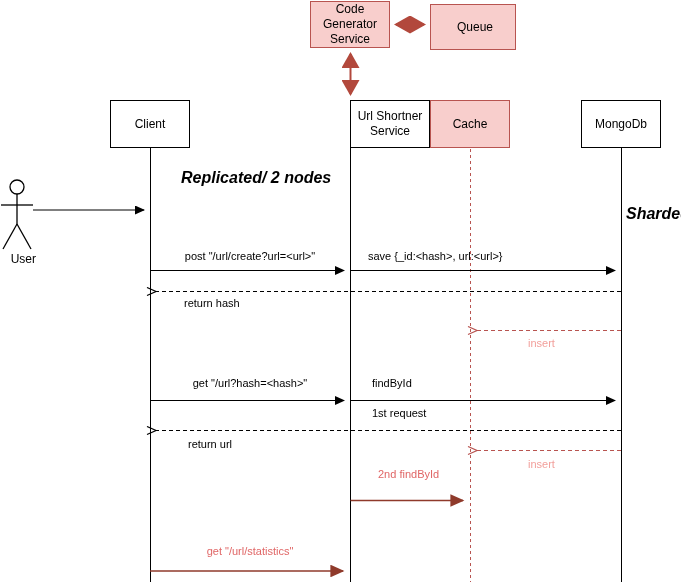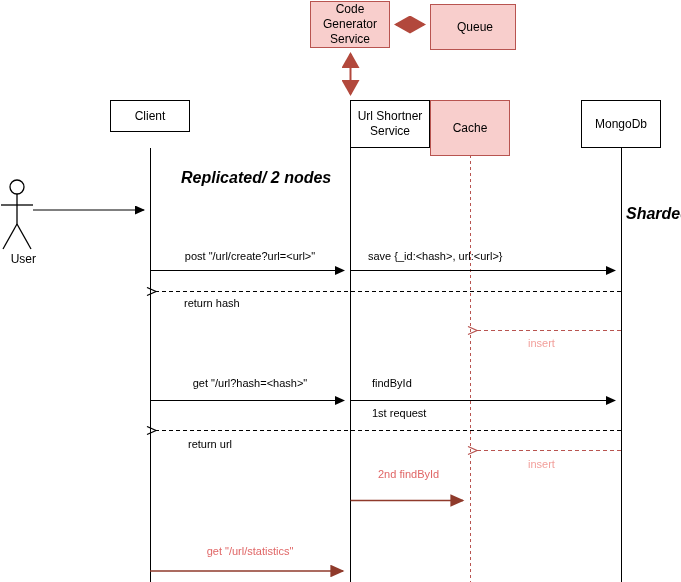--- a/index.html
+++ b/index.html
@@ -102,23 +102,23 @@
 
     <line class="arrow-black-dashed" x1="621" y1="430.5" x2="155" y2="430.5" marker-end="url(#mBlackOpen)"></line>
     <line class="arrow-red-dashed" x1="621" y1="450.5" x2="476" y2="450.5" marker-end="url(#mRedOpen)"></line>
 
     <line class="arrow-darkred" x1="350.5" y1="500.5" x2="463" y2="500.5" marker-end="url(#mDarkRedSolid)"></line>
     <line class="arrow-darkred" x1="150" y1="571" x2="343" y2="571" marker-end="url(#mDarkRedSolid)"></line>
   </svg>
 
   <div class="node red" style="left:310px;top:1px;width:80px;height:47px;">Code Generator Service</div>
   <div class="node red" style="left:430px;top:4px;width:86px;height:46px;padding-left:6px;">Queue</div>
-  <div class="node" style="left:110px;top:100px;width:80px;height:32px;">Client</div>
+  <div class="node" style="left:110px;top:100px;width:80px;height:48px;">Client</div>
   <div class="node" style="left:310px;top:100px;width:80px;height:48px;margin-left:40px;">Url Shortner Service</div>
-  <div class="node red" style="left:430px;top:100px;width:80px;height:56px;">Cache</div>
+  <div class="node red" style="left:430px;top:100px;width:80px;height:48px;">Cache</div>
   <div class="node" style="left:581px;top:100px;width:80px;height:48px;">MongoDb</div>
 
   <div class="note" style="left:181px;top:169px;">Replicated/ 2 nodes</div>
   <div class="note" style="left:626px;top:169px;margin-top:36px;">Sharded</div>
 
   <div class="actor-label">User</div>
 
   <div class="msg-label center" style="left:150px;top:250px;width:200px;">post "/url/create?url=&lt;url&gt;"</div>
   <div class="msg-label" style="left:368px;top:250px;">save {_id:&lt;hash&gt;, url:&lt;url&gt;}</div>
   <div class="msg-label" style="left:184px;top:297px;">return hash</div>

